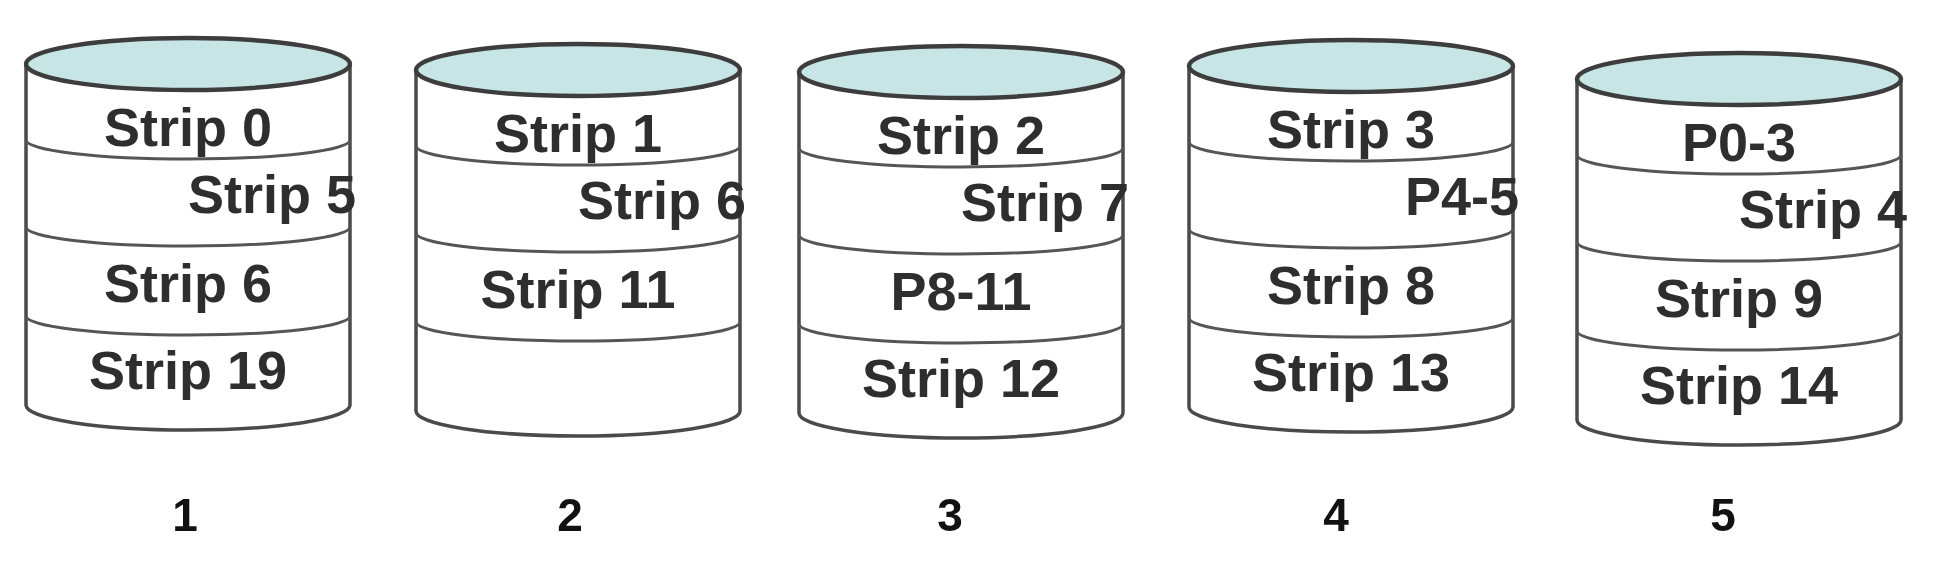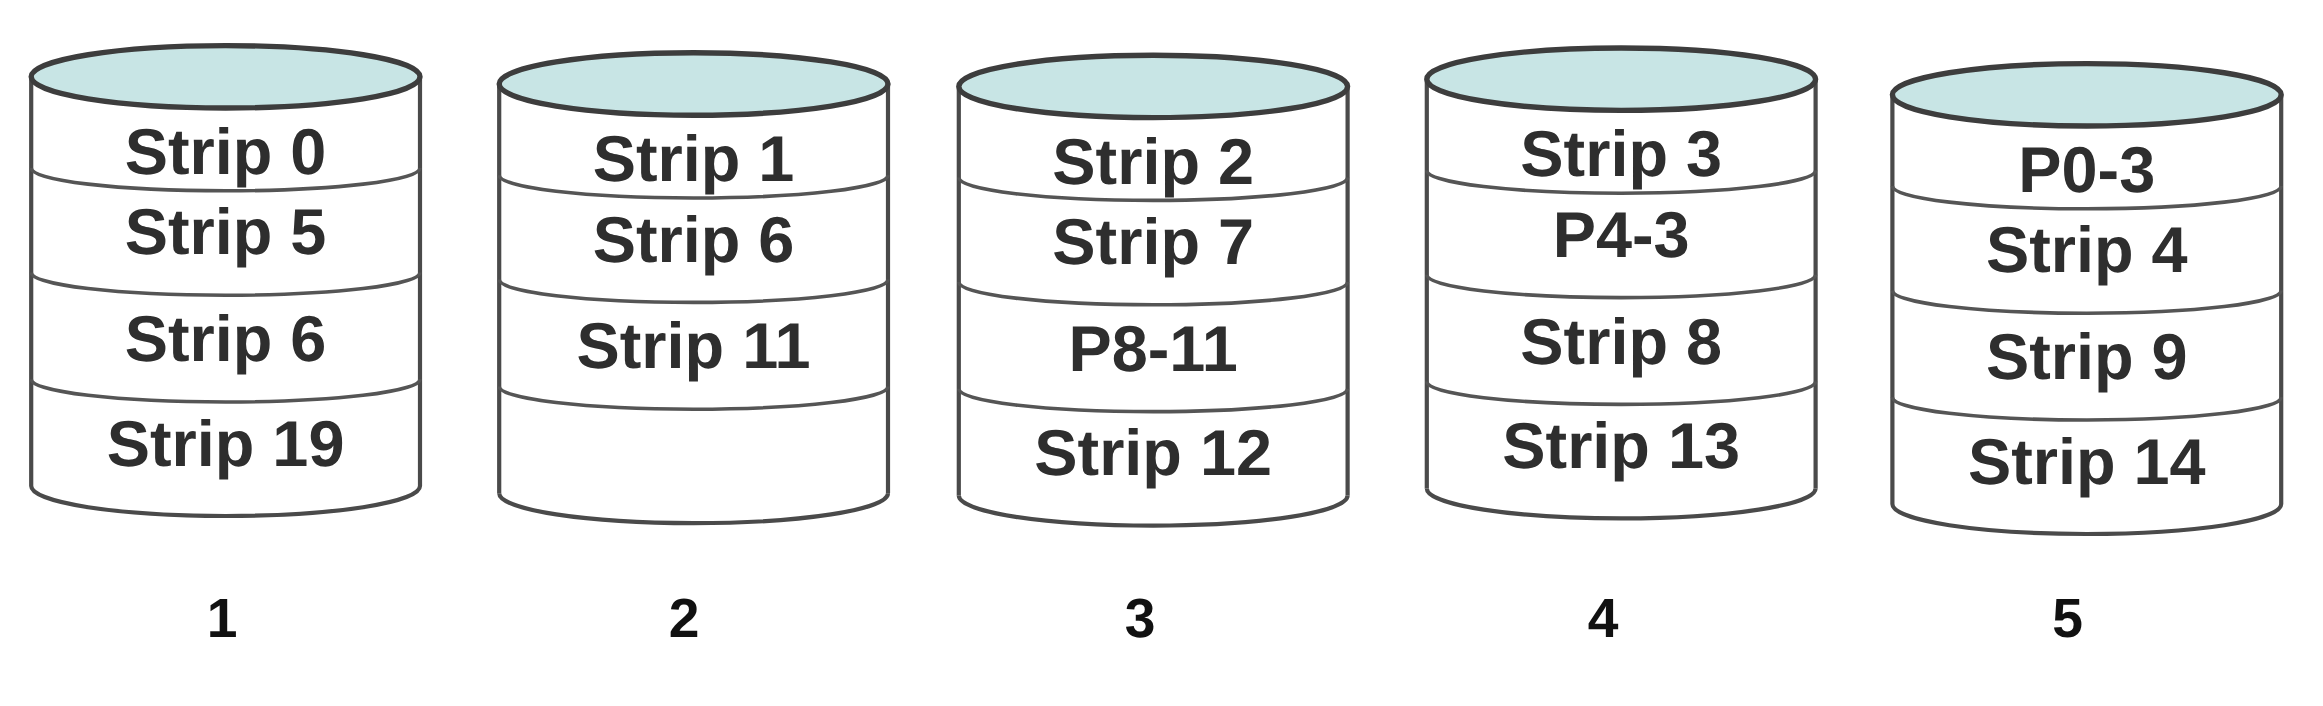--- a/index.html
+++ b/index.html
@@ -6,21 +6,21 @@
   body{width:1936px;height:588px;overflow:hidden;font-family:"Liberation Sans",sans-serif;}
   .stage{position:relative;width:1936px;height:588px;background:#ffffff;}
   .disk{position:absolute;width:336px;height:400px;}
   .cyl{position:absolute;left:0;top:0;width:336px;height:400px;display:block;}
   .strip{
     position:absolute;left:0;width:336px;height:54px;line-height:54px;
     text-align:center;font-weight:bold;font-size:54px;color:#2e2e2e;
     letter-spacing:0px;white-space:nowrap;
   }
   .strip-1{top:66px;}
-  .strip-2{top:133px;}
+  .strip-2{top:133px;text-align:right;}
   .strip-3{top:222px;}
   .strip-4{top:309px;}
   .disk-num{
     position:absolute;top:492px;width:336px;text-align:center;
     font-weight:bold;font-size:46px;color:#111111;line-height:1;
   }
   svg .outline{fill:none;stroke:#4a4a4a;stroke-width:3.5;}
   svg .sep{fill:none;stroke:#555555;stroke-width:3;}
   svg .top-ellipse{stroke:#3d3d3d;stroke-width:4.5;}
 </style>
@@ -72,21 +72,21 @@
     <div class="strip strip-3">P8-11</div>
     <div class="strip strip-4">Strip 12</div>
   </div>
   <div class="disk-num" style="left:782px">3</div>
 
   <div class="disk" style="left:1183px;top:36px">
     <svg class="cyl" viewBox="0 0 336 400">
         <use href="#cyl-shape"></use>
       </svg>
     <div class="strip strip-1">Strip 3</div>
-    <div class="strip strip-2">P4-3</div>
+    <div class="strip strip-2">P4-5</div>
     <div class="strip strip-3">Strip 8</div>
     <div class="strip strip-4">Strip 13</div>
   </div>
   <div class="disk-num" style="left:1168px">4</div>
 
   <div class="disk" style="left:1571px;top:49px">
     <svg class="cyl" viewBox="0 0 336 400">
         <use href="#cyl-shape"></use>
       </svg>
     <div class="strip strip-1">P0-3</div>

